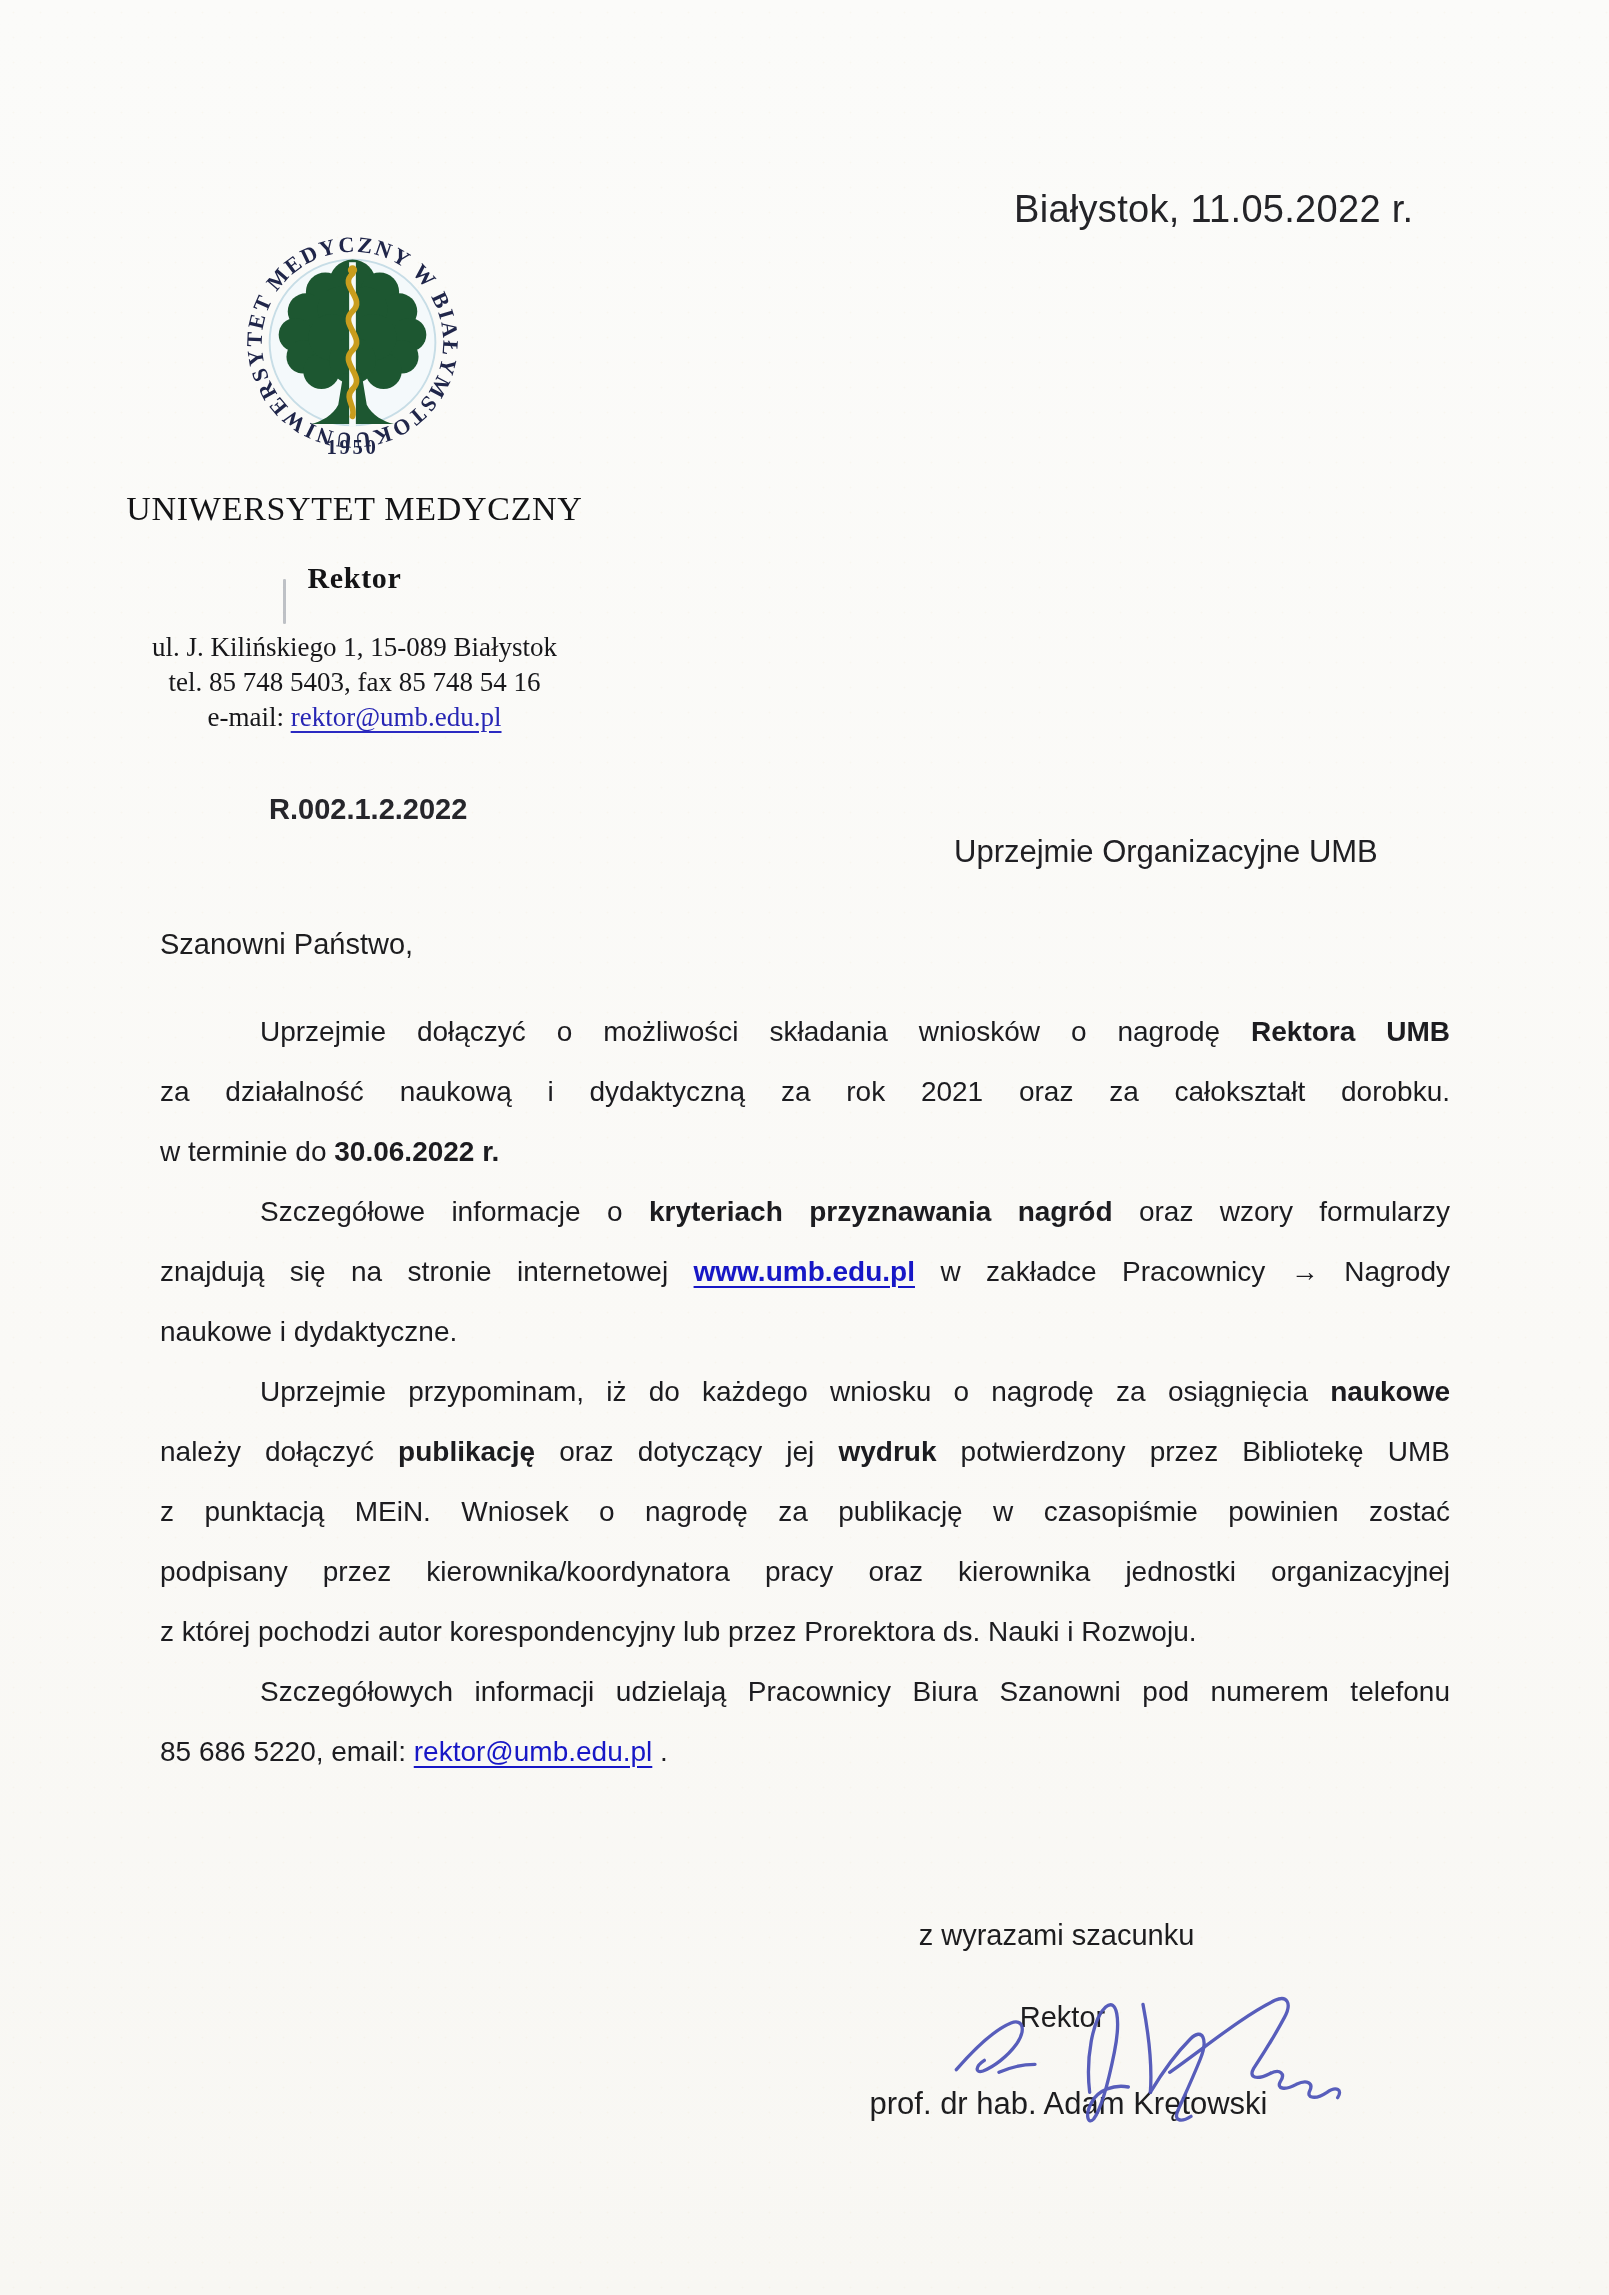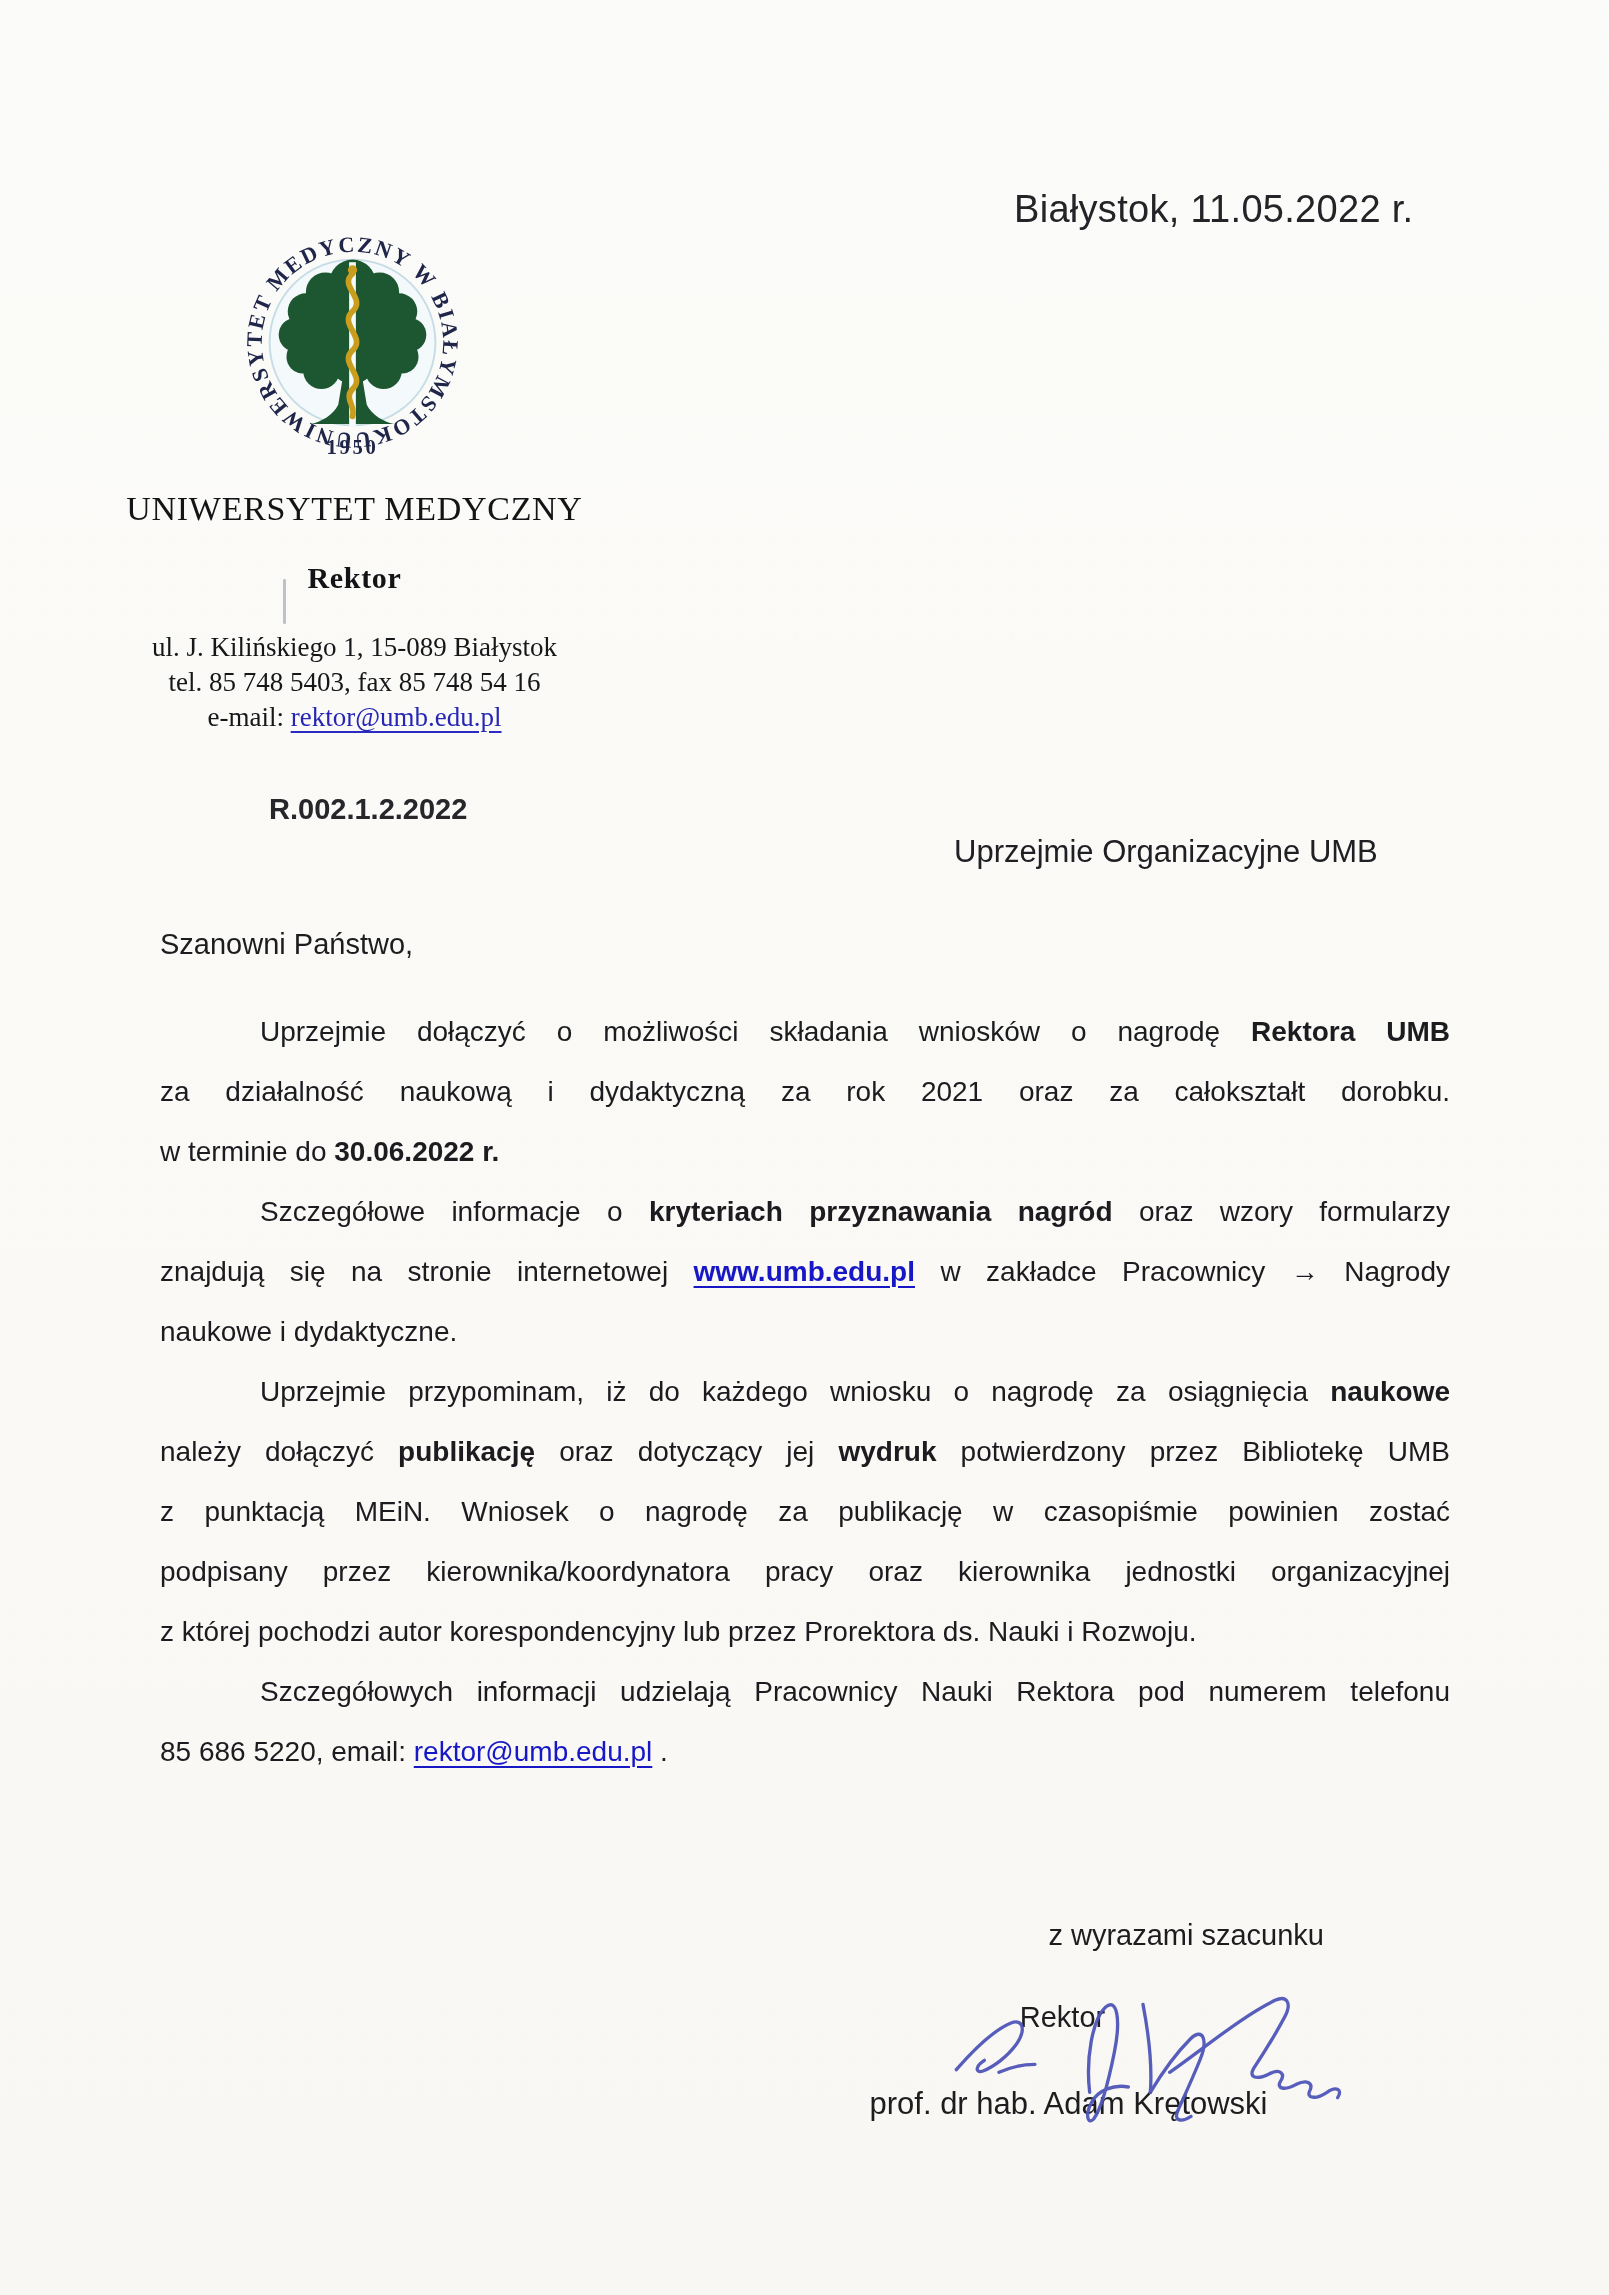--- a/index.html
+++ b/index.html
@@ -53,21 +53,21 @@
     white-space:normal;overflow:visible;
   }
   .line.justify{text-align:justify;text-align-last:justify;}
   .line.indent{text-indent:100px;}
   .bold{font-weight:700;}
   .body-link{
     color:#1717c6;text-decoration:underline;
     text-decoration-thickness:2px;text-underline-offset:5.3px;
   }
   
-  .valediction{position:absolute;left:789px;top:1919px;width:535px;text-align:right;font-size:29px;}
+  .valediction{position:absolute;left:789px;top:1919px;width:535px;text-align:center;font-size:29px;}
   .sign-title{position:absolute;left:795px;top:2001px;width:535px;text-align:center;font-size:29px;}
   .signer{position:absolute;left:801px;top:2086px;width:535px;text-align:center;font-size:31px;}
   .signature-svg{position:absolute;left:941px;top:1991px;width:428px;height:140px;z-index:5;}
 </style>
 </head>
 <body>
 
 <div class="page">
 
   <div class="date-line">Białystok, 11.05.2022 r.</div>
@@ -136,21 +136,21 @@
         <div class="line"><span>naukowe i dydaktyczne.</span></div>
       </div>
       <div class="paragraph">
         <div class="line justify indent"><span>Uprzejmie przypominam, iż do każdego wniosku o nagrodę za osiągnięcia </span><span class="bold">naukowe</span></div>
         <div class="line justify"><span>należy dołączyć </span><span class="bold">publikację</span><span> oraz dotyczący jej </span><span class="bold">wydruk</span><span> potwierdzony przez Bibliotekę UMB</span></div>
         <div class="line justify"><span>z punktacją MEiN. Wniosek o nagrodę za publikację w czasopiśmie powinien zostać</span></div>
         <div class="line justify"><span>podpisany przez kierownika/koordynatora pracy oraz kierownika jednostki organizacyjnej</span></div>
         <div class="line"><span>z której pochodzi autor korespondencyjny lub przez Prorektora ds. Nauki i Rozwoju.</span></div>
       </div>
       <div class="paragraph">
-        <div class="line justify indent"><span>Szczegółowych informacji udzielają Pracownicy Nauki Rektora pod numerem telefonu</span></div>
+        <div class="line justify indent"><span>Szczegółowych informacji udzielają Pracownicy Biura Szanowni pod numerem telefonu</span></div>
         <div class="line"><span>85 686 5220, email: </span><a href="#" class="body-link">rektor@umb.edu.pl</a><span> .</span></div>
       </div>
     </div>
 
   <div class="valediction">z wyrazami szacunku</div>
   <div class="sign-title">Rektor</div>
   <div class="signer">prof. dr hab. Adam Krętowski</div>
 
   <svg class="signature-svg" viewBox="0 0 640 210" aria-hidden="true">
     <g fill="none" stroke="#4f55b8" stroke-width="5" stroke-linecap="round" stroke-linejoin="round" opacity="0.95">

